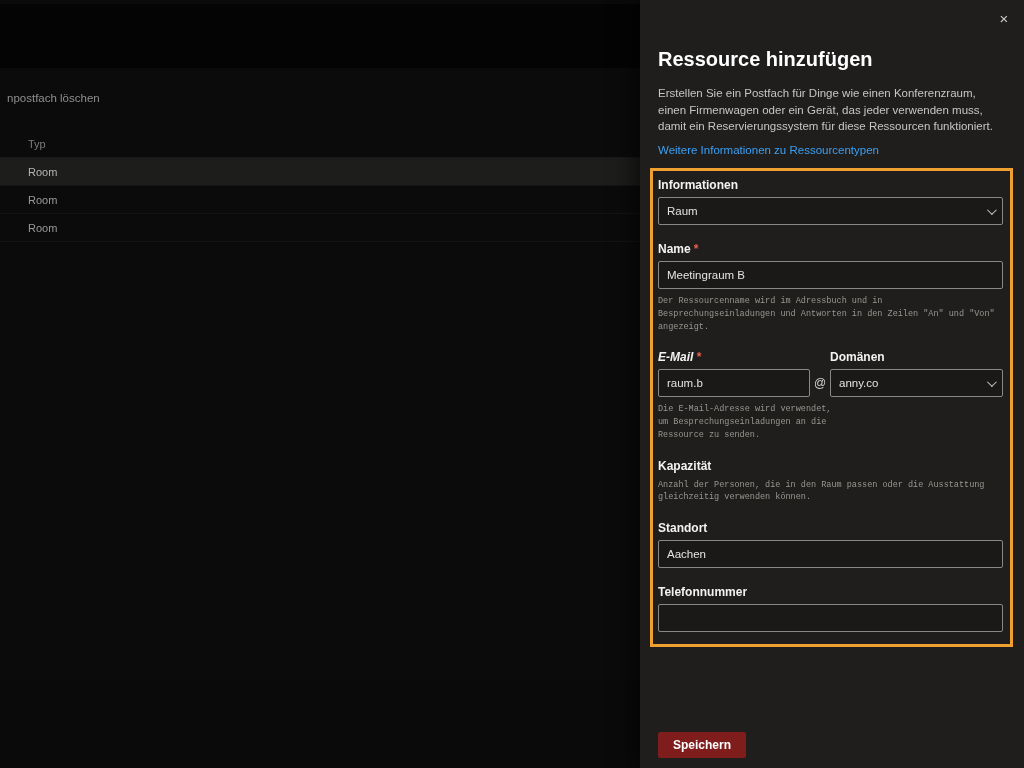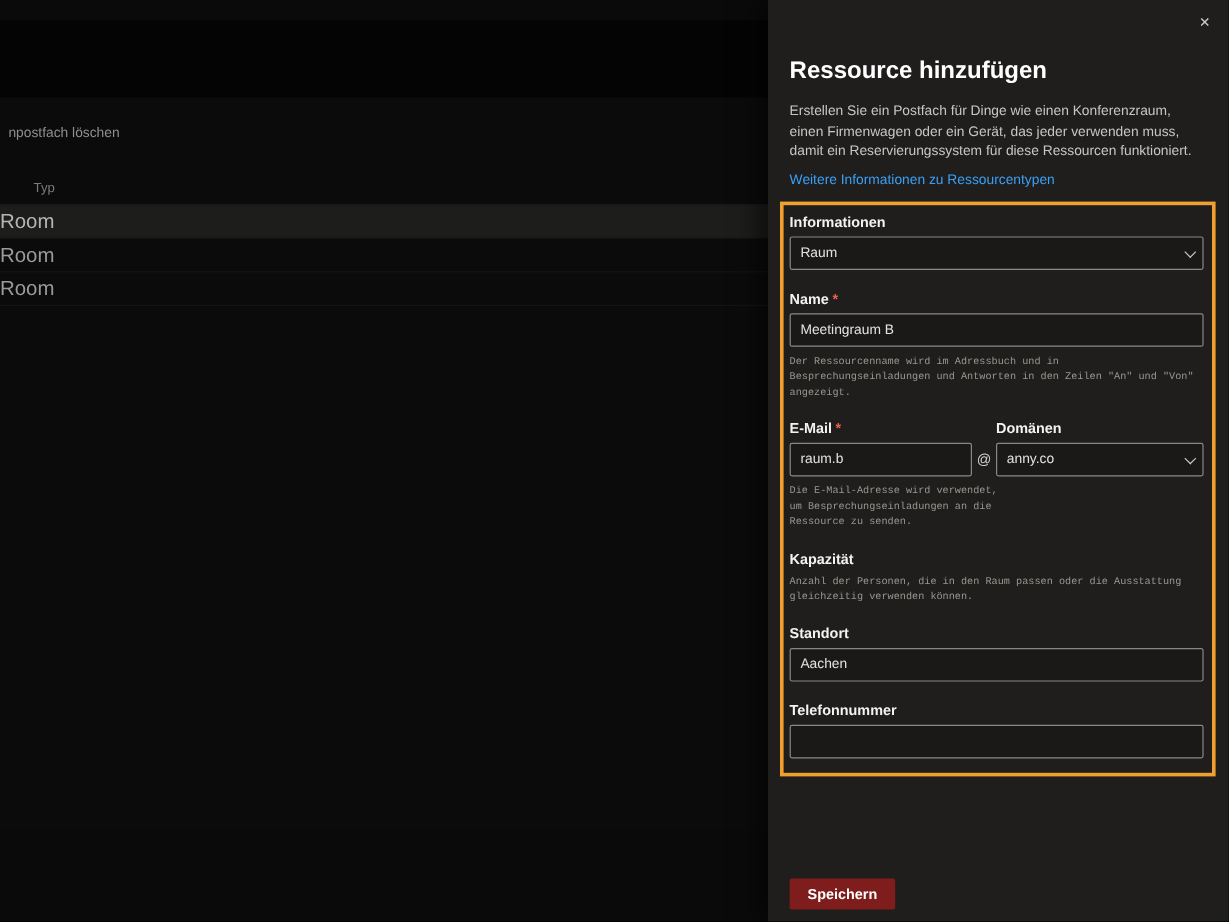--- a/index.html
+++ b/index.html
@@ -1,27 +1,27 @@
 <!DOCTYPE html>
 <html><head>
 <meta charset="utf-8">
 <style>
   * { box-sizing: border-box; margin: 0; padding: 0; }
   html,body { width:1024px; height:768px; overflow:hidden; background:#000; }
   body { font-family:"Liberation Sans", sans-serif; }
   #screen { position:relative; width:1024px; height:768px; background:#0a0a0a; }
 
   
-  .main { position:absolute; left:0; top:17px; width:640px; height:676px; background:#0b0b0b; }
+  .main { position:absolute; left:0; top:4px; width:640px; height:676px; background:#0b0b0b; }
   .main-topbar { height:64px; background:#040404; }
   .toolbar-text { position:absolute; left:7px; top:88px; font-size:11.5px; color:#8f8f8f; }
   .table { position:absolute; left:0; top:126px; width:640px; }
   .table-header { height:28px; line-height:28px; padding-left:28px; font-size:11px; color:#7b7b7b;
                   border-bottom:1px solid #191919; }
-  .table-row { height:28px; line-height:28px; font-size:17px; color:#9a9a9a;
+  .table-row { height:28px; line-height:28px; padding-left:28px; font-size:11px; color:#9a9a9a;
                border-bottom:1px solid #141414; }
   .table-row.selected { background:#1d1d1c; color:#b5b5b5; }
 
   
   .panel { position:absolute; left:640px; top:0; width:384px; height:768px; background:#1f1e1d;
            box-shadow:-8px 0 20px rgba(0,0,0,.55); color:#d2d0ce; }
   .panel-inner { padding:0 21px 0 18px;margin-top:48px; }
   .close-btn { position:absolute; top:8px; right:9px; width:22px; height:22px; text-align:center;
                line-height:22px; font-size:15px; color:#cfcdcb; cursor:pointer; }
   .panel-title { margin-top:30px; font-size:20px; font-weight:bold; color:#ffffff; }
@@ -41,21 +41,21 @@
       color:#e4e2e0; font-size:11.5px; padding:0 8px; font-family:"Liberation Sans", sans-serif;
       display:flex; align-items:center;
   }
   input.text-input { display:block; line-height:20px; }
   .dropdown { justify-content:space-between; cursor:pointer; }
   .chevron { width:7px; height:7px; border-right:1.4px solid #c8c6c4; border-bottom:1.4px solid #c8c6c4;
              transform:rotate(45deg) translateY(-2px); flex:none; }
   .help { margin-top:6px; font-size:8.5px; line-height:1.5; color:#98968f;font-family:Liberation Mono, monospace; }
 
   .email-labels { display:flex; }
-  .email-labels .col1 { width:172px; }
+  .email-labels .col1 { width:172px;font-style:italic; }
   .email-row { display:flex; align-items:center; margin-top:5px; }
   .email-row .email-input { width:152px; flex:none; }
   .at-sign { width:20px; text-align:center; font-size:12px; color:#d2d0ce; flex:none; }
   .email-row .domain-dd { flex:1; }
   .email-help { width:185px; }
 
   .save-btn { position:absolute; left:18px; bottom:10px; background:#7f1d1d; color:#ffffff;
               border:none; border-radius:2px; font-size:12px; font-weight:600; padding:6px 15px;
               font-family:"Liberation Sans", sans-serif; cursor:pointer; }
 </style>

